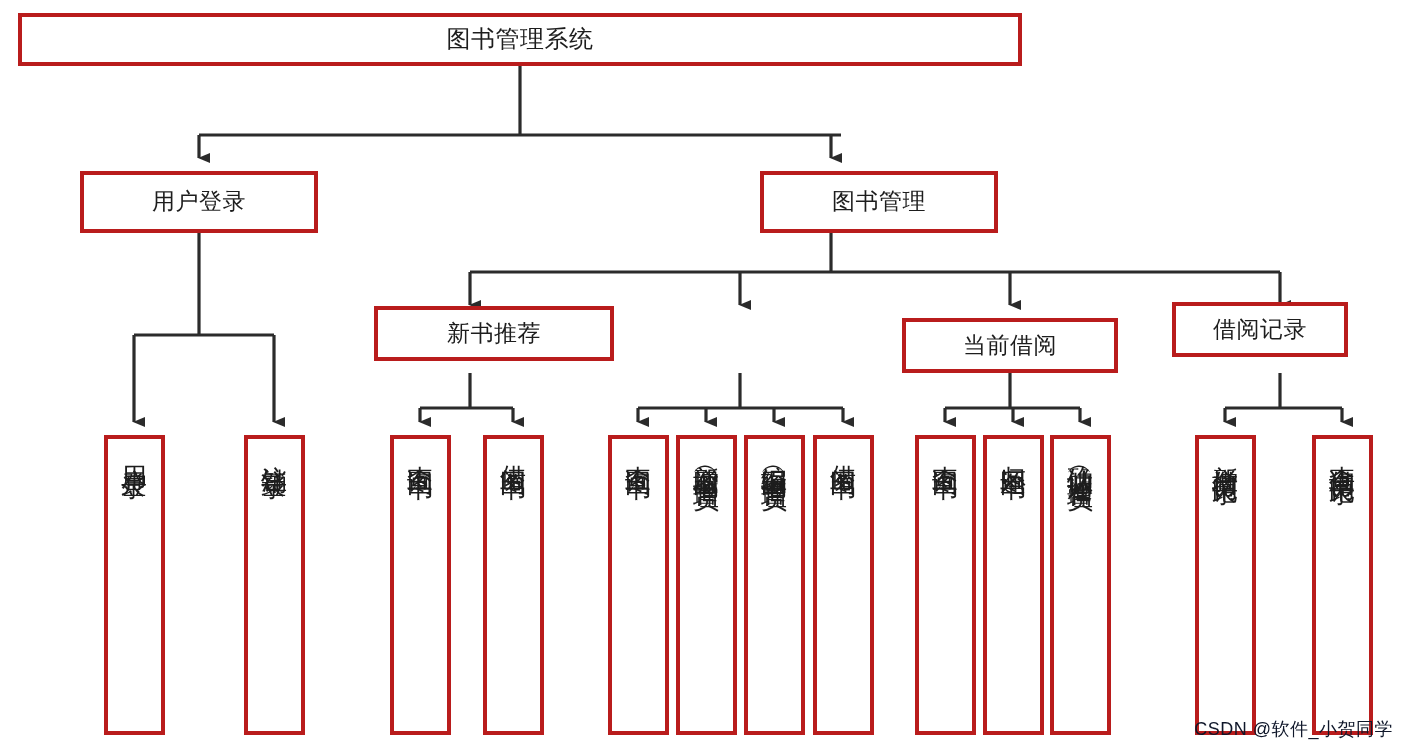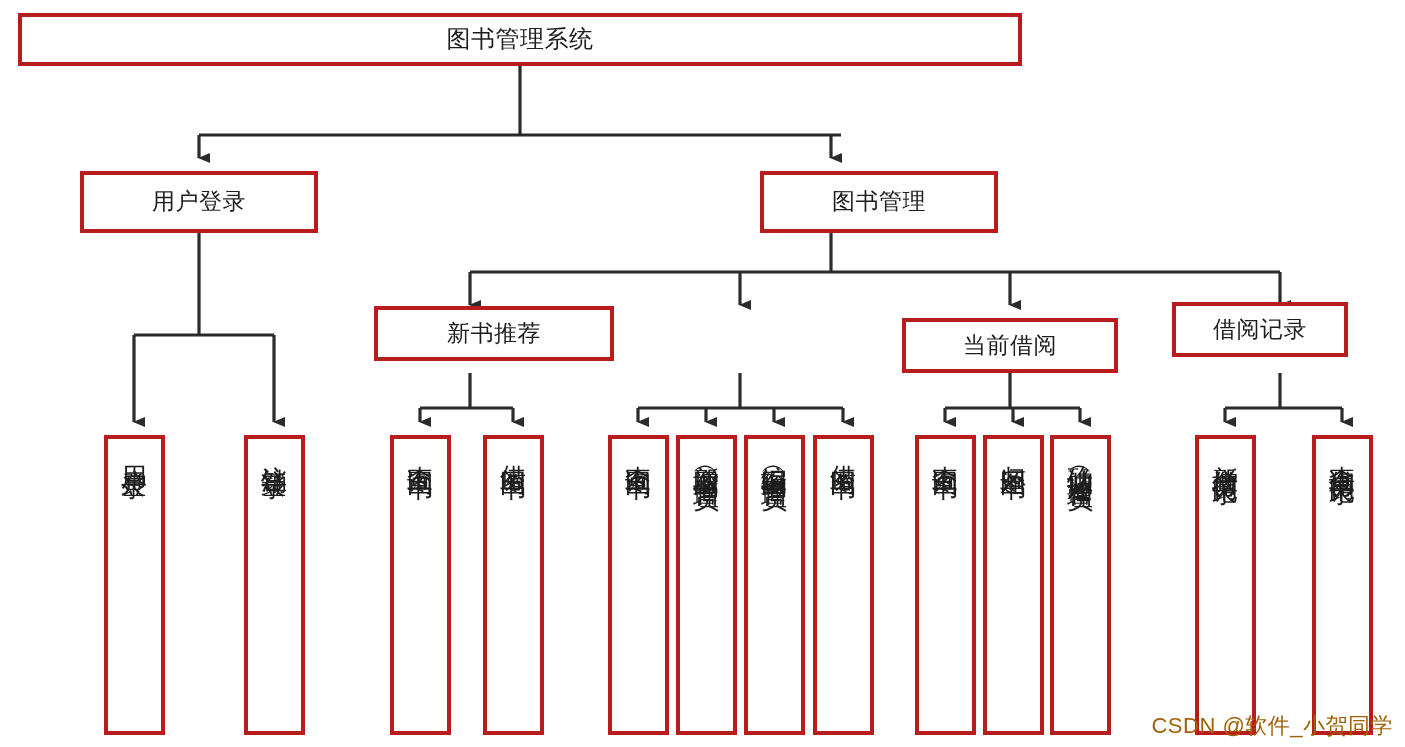--- a/index.html
+++ b/index.html
@@ -63,22 +63,22 @@
     text-orientation: upright;
     font-size: 26px;
     line-height: 1.0;
     letter-spacing: 3px;
     white-space: nowrap;
   }
   .watermark {
     position: absolute;
     right: 12px;
     bottom: 6px;
-    font-size: 22px;
-    color: #a16207;
+    font-size: 18px;
+    color: #0f172a;
     letter-spacing: 0.5px;
     white-space: nowrap;
     user-select: none;
   }
 </style>
 </head>
 <body>
 
 <div id="diagram-root">
 

